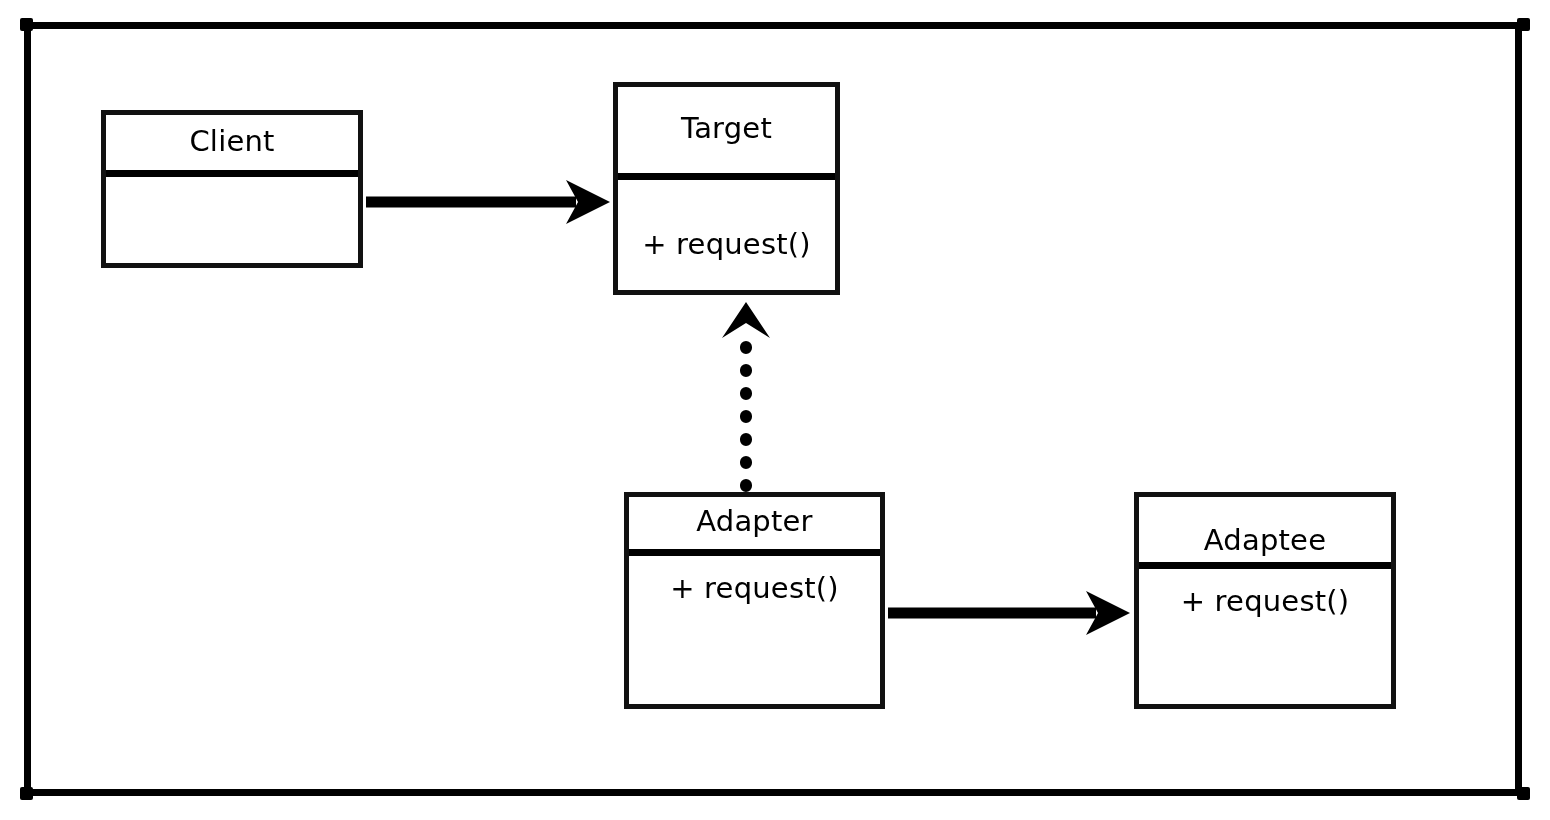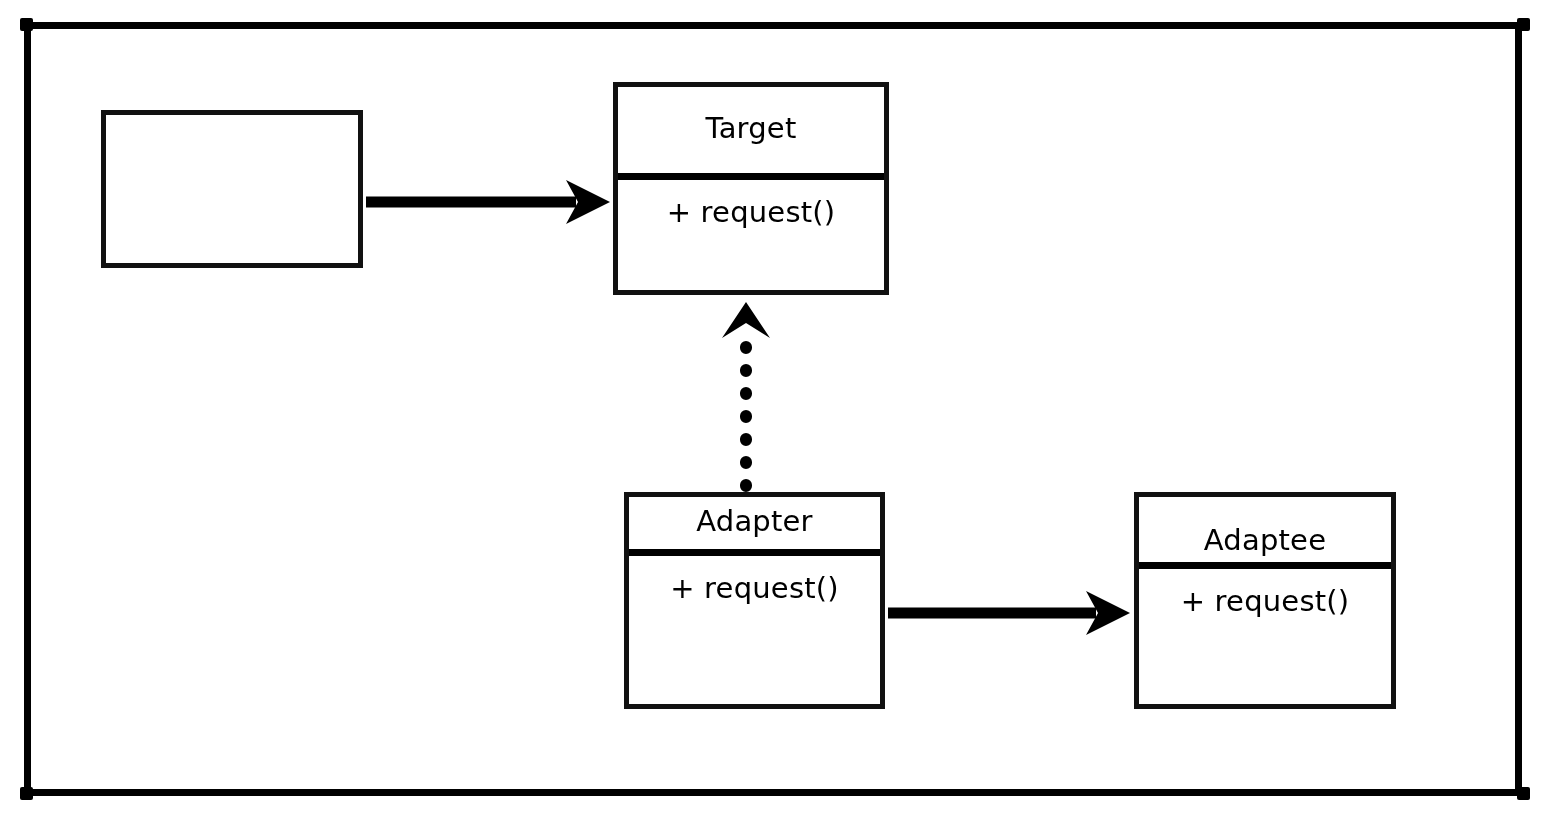--- a/index.html
+++ b/index.html
@@ -98,24 +98,27 @@
 
 <div id="canvas">
 
   <div class="frame"></div>
   <div class="frame-nub" style="left:20px;  top:18px;"></div>
   <div class="frame-nub" style="left:1517px;top:18px;"></div>
   <div class="frame-nub" style="left:20px;  top:787px;"></div>
   <div class="frame-nub" style="left:1517px;top:787px;"></div>
 
   <div class="uml-box" id="box-client" style="left:101px; top:110px; width:262px; height:158px;">
+    <div class="uml-header" style="height:62px;">
+      <div class="uml-title">Client</div>
+    </div>
     <div class="uml-body empty"></div>
   </div>
 
-  <div class="uml-box" id="box-target" style="left:613px; top:82px; width:276px; height:213px;">
+  <div class="uml-box" id="box-target" style="left:613px; top:82px; width:227px; height:213px;gap:32px;">
     <div class="uml-header" style="height:93px;">
       <div class="uml-title">Target</div>
     </div>
     <div class="uml-body">
       <div class="uml-member">+ request()</div>
     </div>
   </div>
 
   <div class="uml-box" id="box-adapter" style="left:624px; top:492px; width:261px; height:217px;justify-content:flex-end;">
     <div class="uml-header" style="height:59px;">

